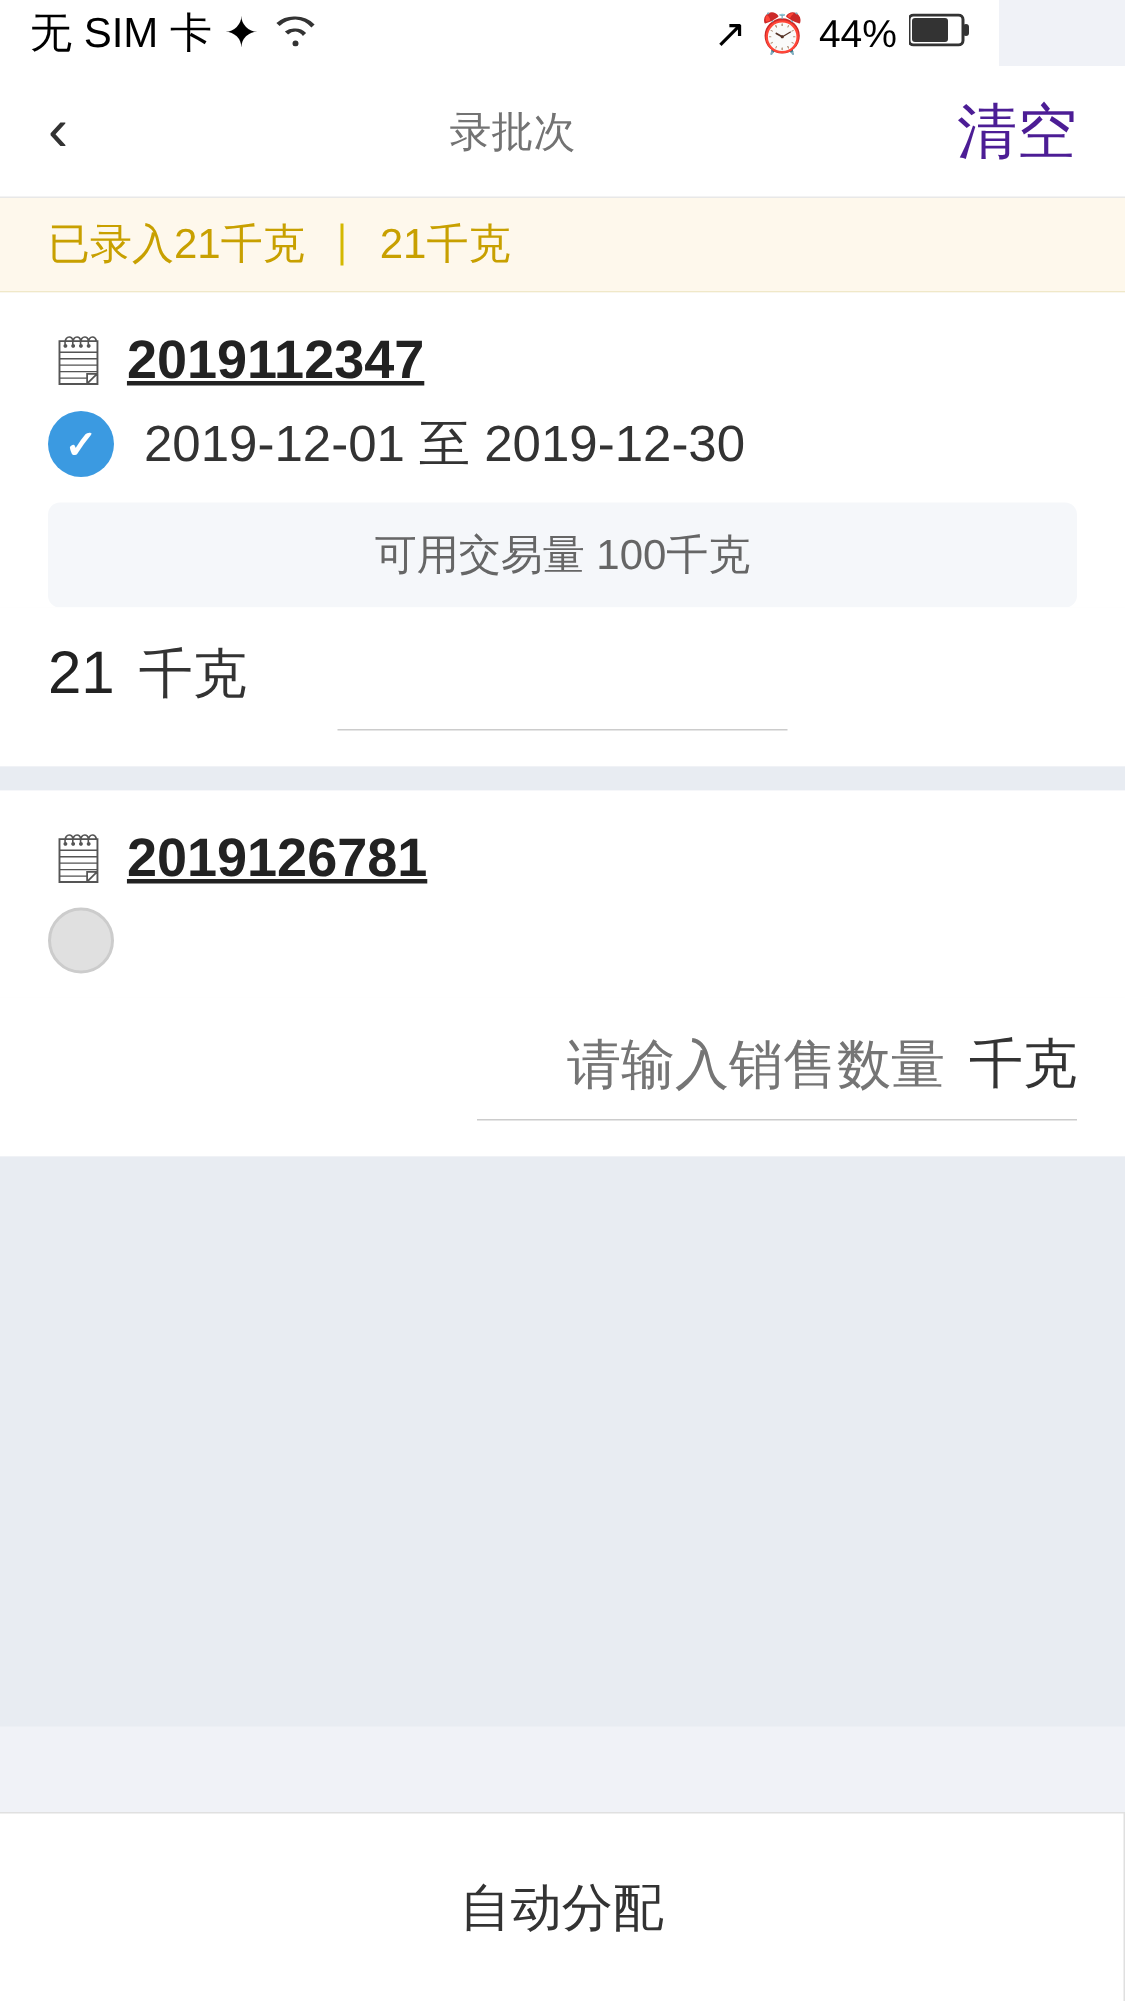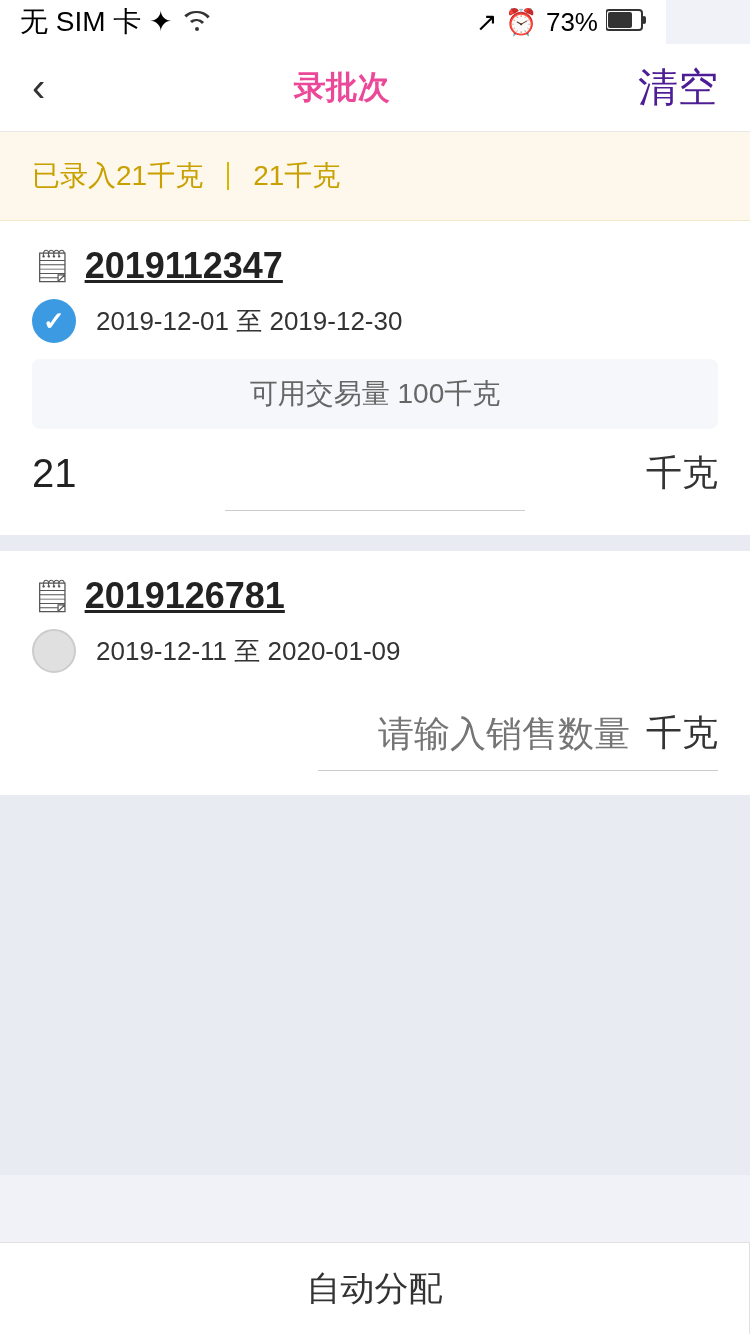--- a/index.html
+++ b/index.html
@@ -52,35 +52,35 @@
       justify-content: space-between;
       padding: 0 32px;
       border-bottom: 1px solid #e8e8e8;
     }
     .nav-back {
       font-size: 40px;
       color: #333;
       cursor: pointer;
     }
     .nav-title {
-      font-size: 32px;
-      font-weight: 700;
-      color: #ec4899;
+      font-size: 28px;
+      font-weight: 400;
+      color: #737373;
     }
     .nav-clear {
       font-size: 40px;
       color: #4c1d95;
       cursor: pointer;
     }
 
     
     .info-banner {
       width: 750px;
       background: #fef8ec;
-      padding: 25px 32px;
+      padding: 12px 32px;
       display: flex;
       align-items: center;
       gap: 24px;
       border-bottom: 1px solid #f0e8c8;
     }
     .info-banner-text {
       font-size: 28px;
       color: #c8a000;
     }
     .info-divider {
@@ -135,38 +135,38 @@
     .radio-circle.unchecked {
       background: #e0e0e0;
       border: 2px solid #ccc;
     }
     .checkmark {
       color: white;
       font-size: 26px;
       font-weight: bold;
     }
     .batch-date {
-      font-size: 26px;
+      font-size: 34px;
       color: #333;
     }
     .avail-box {
       background: #f5f7fa;
       border-radius: 8px;
       padding: 16px 24px;
       margin: 0 0 0 0;
       font-size: 28px;
       color: #666;
       text-align: center;
     }
 
     
     .qty-row {
       display: flex;
       align-items: center;
-      justify-content: space-between;
+      justify-content: flex-start;
       padding: 20px 32px 0 32px;
       background: #fff;
     }
     .qty-value {
       font-size: 40px;
       color: #222;
       font-weight: 500;
     }
     .qty-unit {
       font-size: 36px;
@@ -231,21 +231,21 @@
       flex: 1;
       min-height: 380px;
     }
 
     
     .bottom-bar {
       position: fixed;
       bottom: 0;
       left: 0;
       width: 750px;
-      height: 92px;
+      height: 126px;
       display: flex;
       z-index: 100;
     }
     .btn-auto {
       flex: 1;
       background: #fff;
       border: none;
       font-size: 34px;
       color: #333;
       cursor: pointer;
@@ -269,21 +269,21 @@
     <span>无 SIM 卡 ✦</span>
     <span>
       <svg width="32" height="24" viewBox="0 0 32 24">
           <path d="M16 20a2 2 0 110 4 2 2 0 010-4zm0-8a10 10 0 017.07 2.93l-2.12 2.12A7 7 0 0016 14a7 7 0 00-4.95 2.05l-2.12-2.12A10 10 0 0116 12zm0-8a18 18 0 0112.73 5.27l-2.12 2.12A15 15 0 0016 6a15 15 0 00-10.61 4.39L3.27 8.27A18 18 0 0116 4z" fill="#333"></path>
         </svg>
     </span>
   </div>
   <div class="status-right">
     <span>↗</span>
     <span>⏰</span>
-    <span>73%</span>
+    <span>44%</span>
     <span>
       <svg width="40" height="22" viewBox="0 0 40 22">
         <rect x="0" y="1" width="36" height="20" rx="3" ry="3" fill="none" stroke="#333" stroke-width="2"></rect>
         <rect x="36" y="7" width="4" height="8" rx="2" fill="#333"></rect>
         <rect x="2" y="3" width="24" height="16" rx="2" fill="#333"></rect>
       </svg>
     </span>
   </div>
 </div>
 
@@ -323,21 +323,20 @@
 
 <div class="section-sep"></div>
 
 <div class="batch-item">
   <div class="batch-header">
     <span class="batch-icon">🗒</span>
     <span class="batch-number">2019126781</span>
   </div>
   <div class="batch-row">
     <div class="radio-circle unchecked"></div>
-    <span class="batch-date">2019-12-11 至 2020-01-09</span>
   </div>
 </div>
 
 <div class="input-section">
   <div class="input-row">
     <input class="qty-input" type="text" placeholder="请输入销售数量" style="">
     <span class="input-unit">千克</span>
   </div>
   <div class="input-divider"></div>
 </div>

